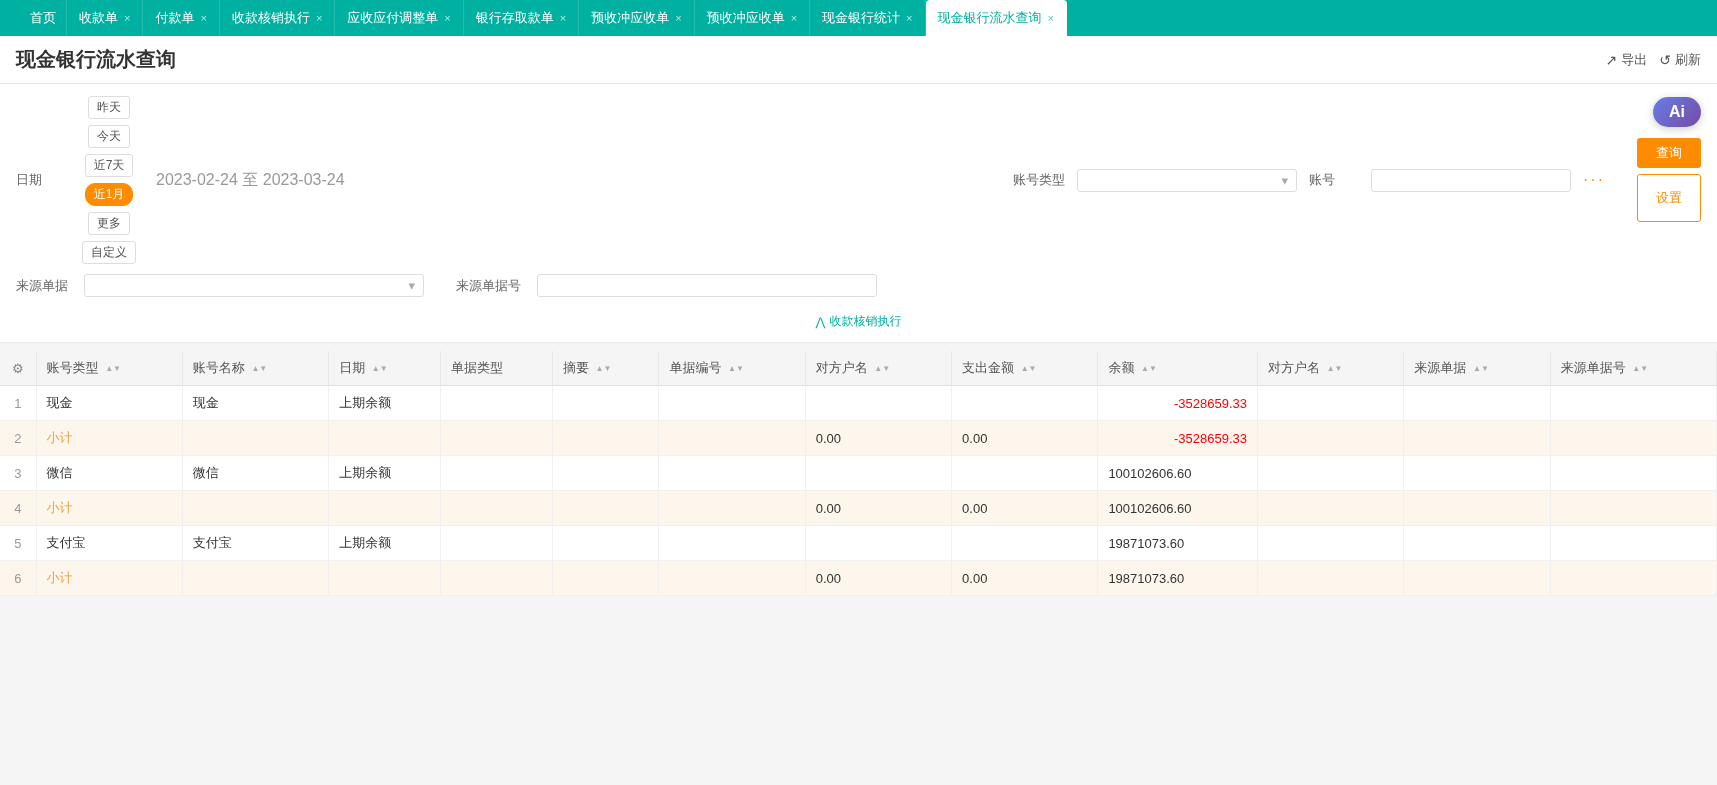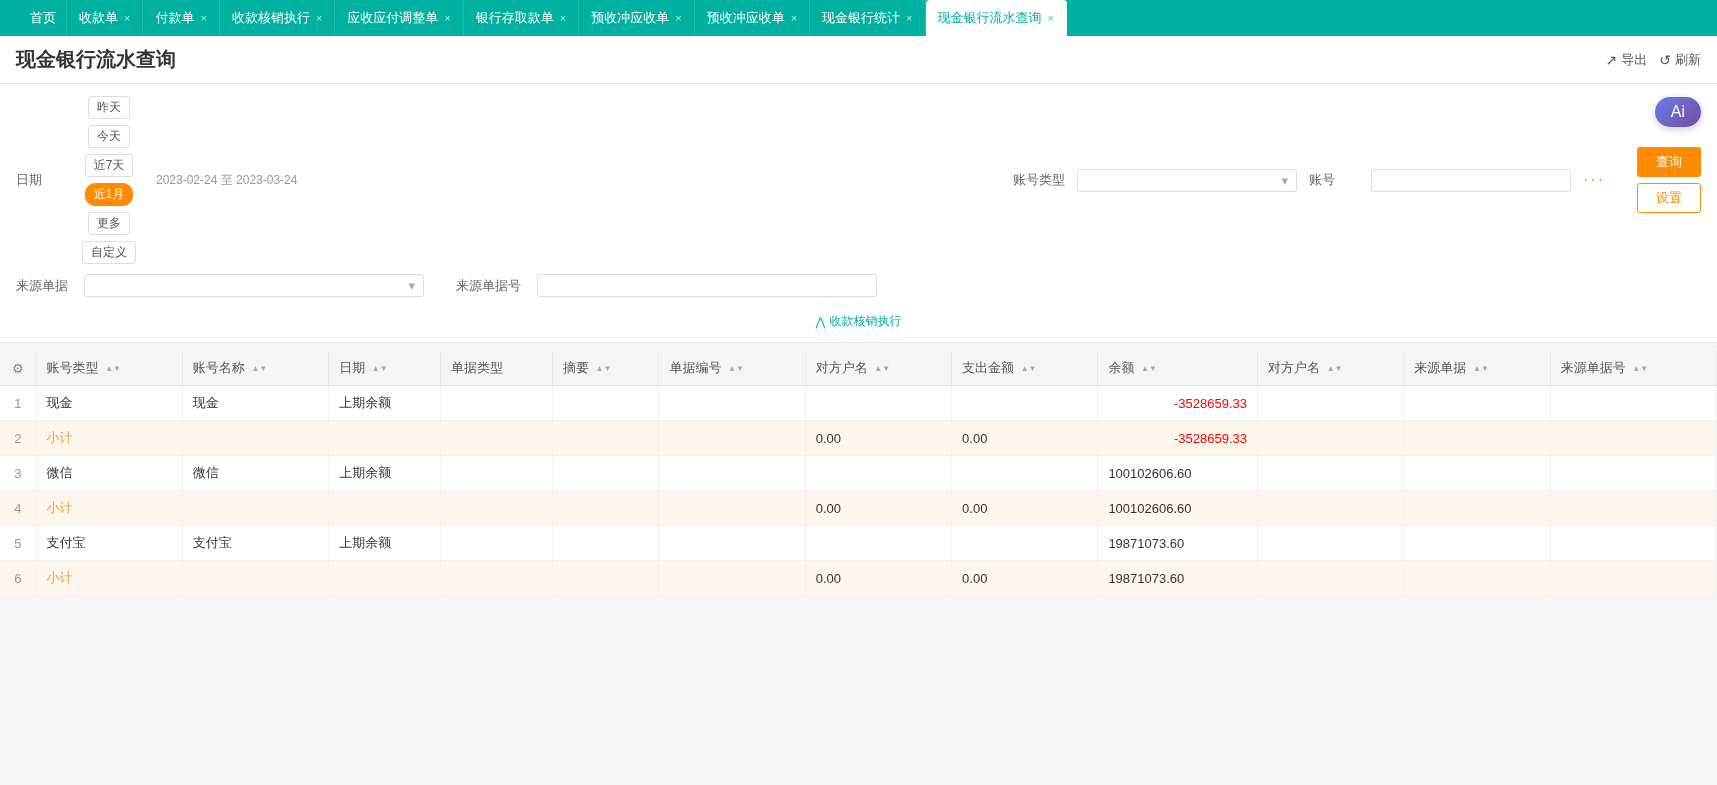--- a/index.html
+++ b/index.html
@@ -100,21 +100,21 @@
       color: #555;
       background: #fff;
     }
     .date-btn.active-orange {
       background: #ff8c00;
       color: #fff;
       border-color: #ff8c00;
       border-radius: 10px;
     }
     .date-range-text {
-      font-size: 12px;
+      font-size: 16px;
       color: #999;
       margin-left: 4px;
     }
     .filter-select {
       display: flex;
       align-items: center;
       border: 1px solid #ddd;
       border-radius: 3px;
       padding: 3px 8px;
       cursor: pointer;
@@ -145,21 +145,21 @@
       border: none;
       padding: 6px 18px;
       border-radius: 3px;
       cursor: pointer;
       font-size: 13px;
     }
     .settings-btn {
       background: #fff;
       color: #ff8c00;
       border: 1px solid #ff8c00;
-      padding: 5px 18px;
+      padding: 14px 18px;
       border-radius: 3px;
       cursor: pointer;
       font-size: 13px;
       text-align: right;
     }
     .collapse-bar {
       display: flex;
       justify-content: center;
       align-items: center;
       padding: 6px 0 0;
@@ -219,21 +219,21 @@
 
     .ai-badge {
       position: fixed;
       right: 16px;
       top: 97px;
       background: linear-gradient(135deg, #667eea 0%, #764ba2 100%);
       color: white;
       border-radius: 20px;
       padding: 6px 16px;
       font-size: 16px;
-      font-weight: normal;
+      font-weight: bold;
       cursor: pointer;
       box-shadow: 0 2px 8px rgba(0,0,0,0.2);
       text-align: center;
     }
   </style>
 </head>
 <body>
 
 <div class="top-nav">
   <div class="nav-item">

